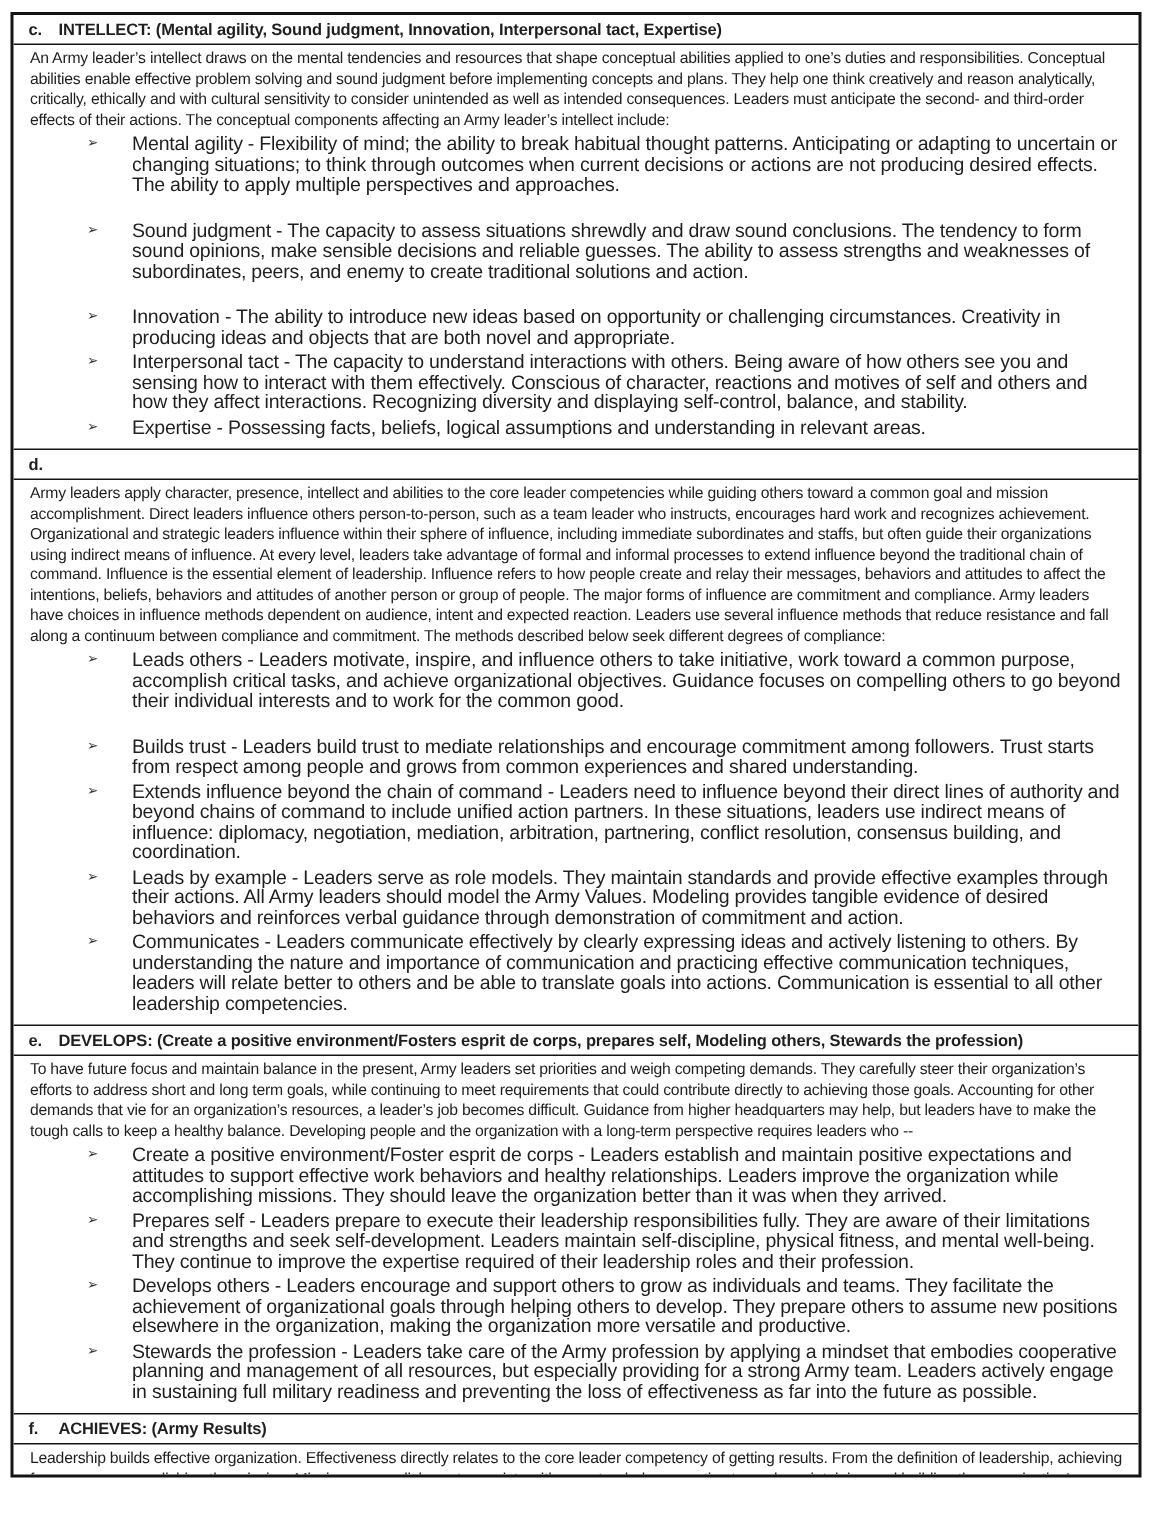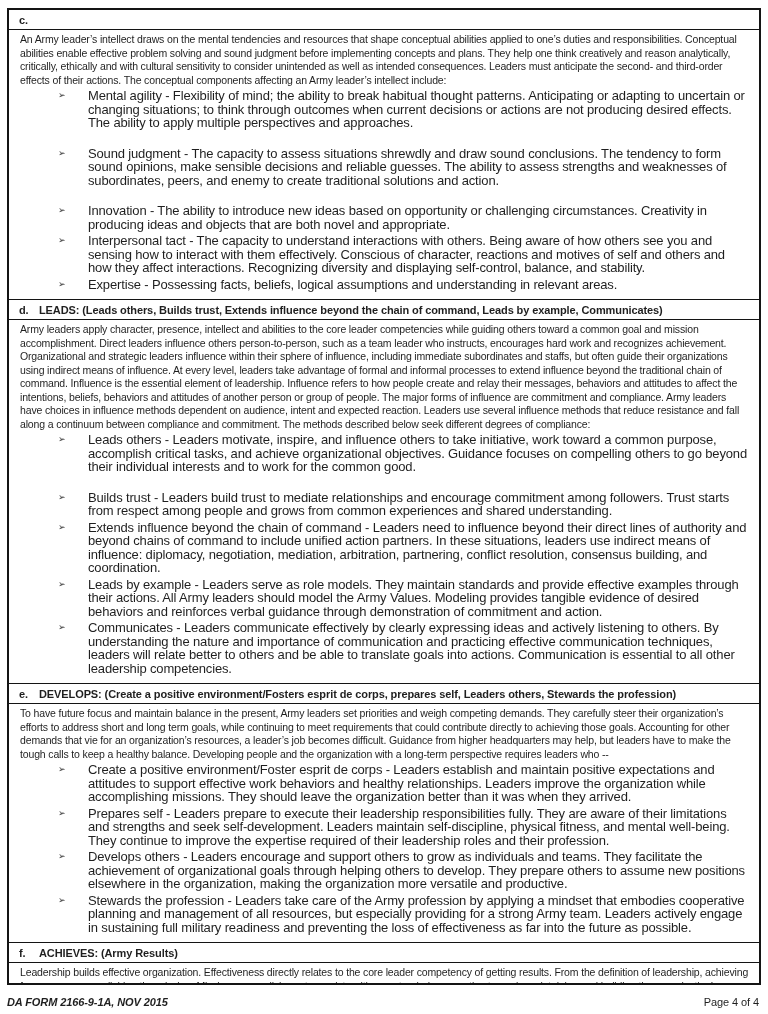--- a/index.html
+++ b/index.html
@@ -78,20 +78,21 @@
 </style>
 </head>
 <body>
 
 <div class="sheet">
   <div class="form-border">
     <div id="sections-root">
         <div class="section">
           <div class="section-header">
             <span class="section-letter">c.</span>
+            <span class="section-title">INTELLECT:  (Mental agility, Sound judgment, Innovation, Interpersonal tact, Expertise)</span>
           </div>
           <div class="section-body">
             <div class="section-intro">An Army leader’s intellect draws on the mental tendencies and resources that shape conceptual abilities applied to one’s duties and responsibilities. Conceptual abilities enable effective problem solving and sound judgment before implementing concepts and plans. They help one think creatively and reason analytically, critically, ethically and with cultural sensitivity to consider unintended as well as intended consequences. Leaders must anticipate the second- and third-order effects of their actions.  The conceptual components affecting an Army leader’s intellect include:</div>
             <div class="bullet-list">
               <div class="bullet gap-after">
                 <span class="bullet-arrow">➢</span>
                 <span class="bullet-text">Mental agility  - Flexibility of mind; the ability to break habitual thought patterns.  Anticipating or adapting to uncertain or changing situations; to think through outcomes when current decisions or actions are not producing desired effects.  The ability to apply multiple perspectives and approaches.</span>
               </div>
               <div class="bullet gap-after">
                 <span class="bullet-arrow">➢</span>
@@ -108,21 +109,20 @@
               <div class="bullet">
                 <span class="bullet-arrow">➢</span>
                 <span class="bullet-text">Expertise  - Possessing facts, beliefs, logical assumptions and understanding in relevant areas.</span>
               </div>
             </div>
           </div>
         </div>
         <div class="section">
           <div class="section-header">
             <span class="section-letter">d.</span>
-            <span class="section-title">LEADS:  (Leads others, Builds trust, Extends influence beyond the chain of command, Leads by example, Communicates)</span>
           </div>
           <div class="section-body">
             <div class="section-intro">Army leaders apply character, presence, intellect and abilities to the core leader competencies while guiding others toward a common goal and mission accomplishment.  Direct leaders influence others person-to-person, such as a team leader who instructs, encourages hard work and recognizes achievement. Organizational and strategic leaders influence within their sphere of influence, including immediate subordinates and staffs, but often guide their organizations using indirect means of influence.  At every level, leaders take advantage of formal and informal processes to extend influence beyond the traditional chain of command.  Influence is the essential element of leadership. Influence refers to how people create and relay their messages, behaviors and attitudes to affect the intentions, beliefs, behaviors and attitudes of another person or group of people.  The major forms of influence are commitment and compliance. Army leaders have choices in influence methods dependent on audience, intent and expected reaction.  Leaders use several influence methods that reduce resistance and fall along a continuum between compliance and commitment.  The methods described below seek different degrees of compliance:</div>
             <div class="bullet-list">
               <div class="bullet gap-after">
                 <span class="bullet-arrow">➢</span>
                 <span class="bullet-text">Leads others  - Leaders motivate, inspire, and influence others to take initiative, work toward a common purpose, accomplish critical tasks, and achieve organizational objectives. Guidance focuses on compelling others to go beyond their individual interests and to work for the common good.</span>
               </div>
               <div class="bullet">
                 <span class="bullet-arrow">➢</span>
@@ -139,21 +139,21 @@
               <div class="bullet">
                 <span class="bullet-arrow">➢</span>
                 <span class="bullet-text">Communicates  - Leaders communicate effectively by clearly expressing ideas and actively listening to others.  By understanding the nature and importance of communication and practicing effective communication techniques, leaders will relate better to others and be able to translate goals into actions.  Communication is essential to all other leadership competencies.</span>
               </div>
             </div>
           </div>
         </div>
         <div class="section">
           <div class="section-header">
             <span class="section-letter">e.</span>
-            <span class="section-title">DEVELOPS: (Create a positive environment/Fosters esprit de corps, prepares self, Leaders others, Stewards the profession)</span>
+            <span class="section-title">DEVELOPS: (Create a positive environment/Fosters esprit de corps, prepares self, Modeling others, Stewards the profession)</span>
           </div>
           <div class="section-body">
             <div class="section-intro">To have future focus and maintain balance in the present, Army leaders set priorities and weigh competing demands.  They carefully steer their organization’s efforts to address short and long term goals, while continuing to meet requirements that could contribute directly to achieving those goals.  Accounting for other demands that vie for an organization’s resources, a leader’s job becomes difficult. Guidance from higher headquarters may help, but leaders have to make the tough calls to keep a healthy balance.  Developing people and the organization with a long-term perspective requires leaders who --</div>
             <div class="bullet-list">
               <div class="bullet">
                 <span class="bullet-arrow">➢</span>
                 <span class="bullet-text">Create a positive environment/Foster esprit de corps  - Leaders establish and maintain positive expectations and attitudes to support effective work behaviors and healthy relationships.  Leaders improve the organization while accomplishing missions. They should leave the organization better than it was when they arrived.</span>
               </div>
               <div class="bullet">
                 <span class="bullet-arrow">➢</span>
@@ -180,17 +180,13 @@
             <div class="bullet-list">
               <div class="bullet">
                 <span class="bullet-arrow">➢</span>
                 <span class="bullet-text">Gets results  - A leader's ultimate purpose is to accomplish tasks and achieve results.  A leader gets results by providing guidance and managing resources, as well as performing the other leader competencies.  Gets results focuses on consistent and ethical task accomplishment through supervising, managing, monitoring, and controlling the work.</span>
               </div>
             </div>
           </div>
         </div>
       </div>
   </div>
-  <div class="footer">
-    <span class="form-number">DA FORM  2166-9-1A, NOV 2015</span>
-    <span class="page-number">Page 4 of 4</span>
-  </div>
 </div>
 
 </body></html>

